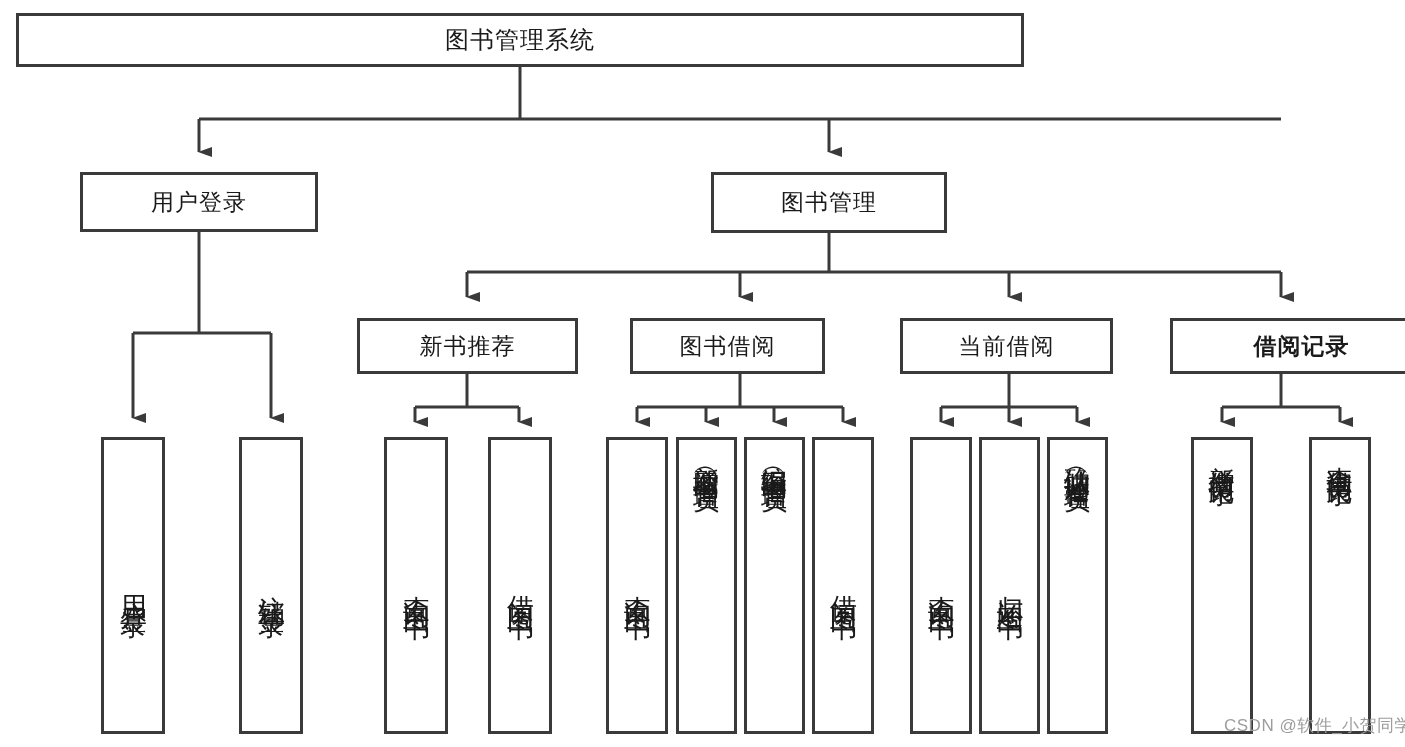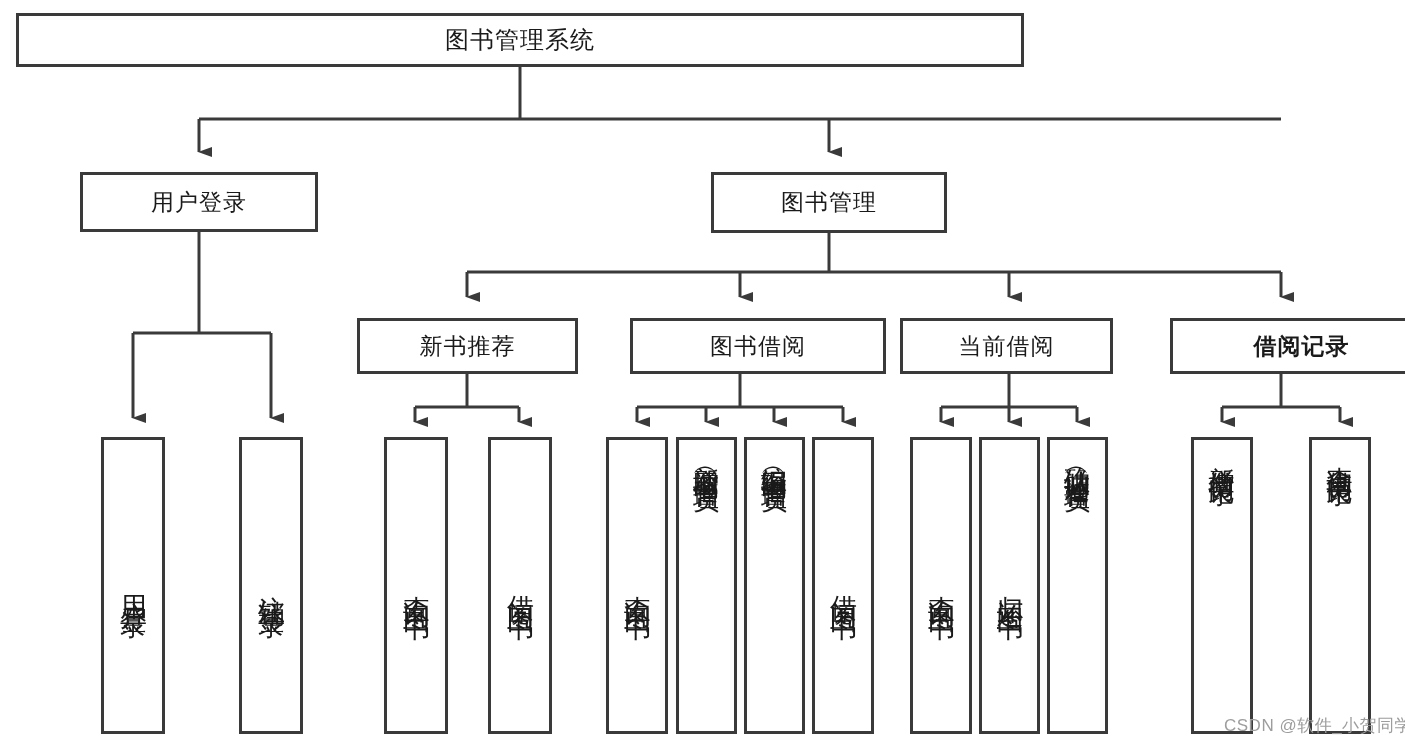--- a/index.html
+++ b/index.html
@@ -120,21 +120,21 @@
   <div class="node h" style="left:80px;top:172px;width:238px;height:60px;">
     <span class="lbl">用户登录</span>
   </div>
   <div class="node h" style="left:357px;top:318px;width:221px;height:56px;">
     <span class="lbl">新书推荐</span>
   </div>
 
   <div class="node h" style="left:711px;top:172px;width:236px;height:61px;">
     <span class="lbl">图书管理</span>
   </div>
-  <div class="node h" style="left:630px;top:318px;width:256px;height:56px;">
+  <div class="node h" style="left:630px;top:318px;width:195px;height:56px;">
     <span class="lbl">图书借阅</span>
   </div>
   <div class="node h" style="left:900px;top:318px;width:213px;height:56px;">
     <span class="lbl">当前借阅</span>
   </div>
   <div class="node h" style="left:1170px;top:318px;width:263px;height:56px;font-weight:bold;">
     <span class="lbl">借阅记录</span>
   </div>
 
   <div class="node v mid" style="left:101px;top:437px;width:64px;height:297px;">

